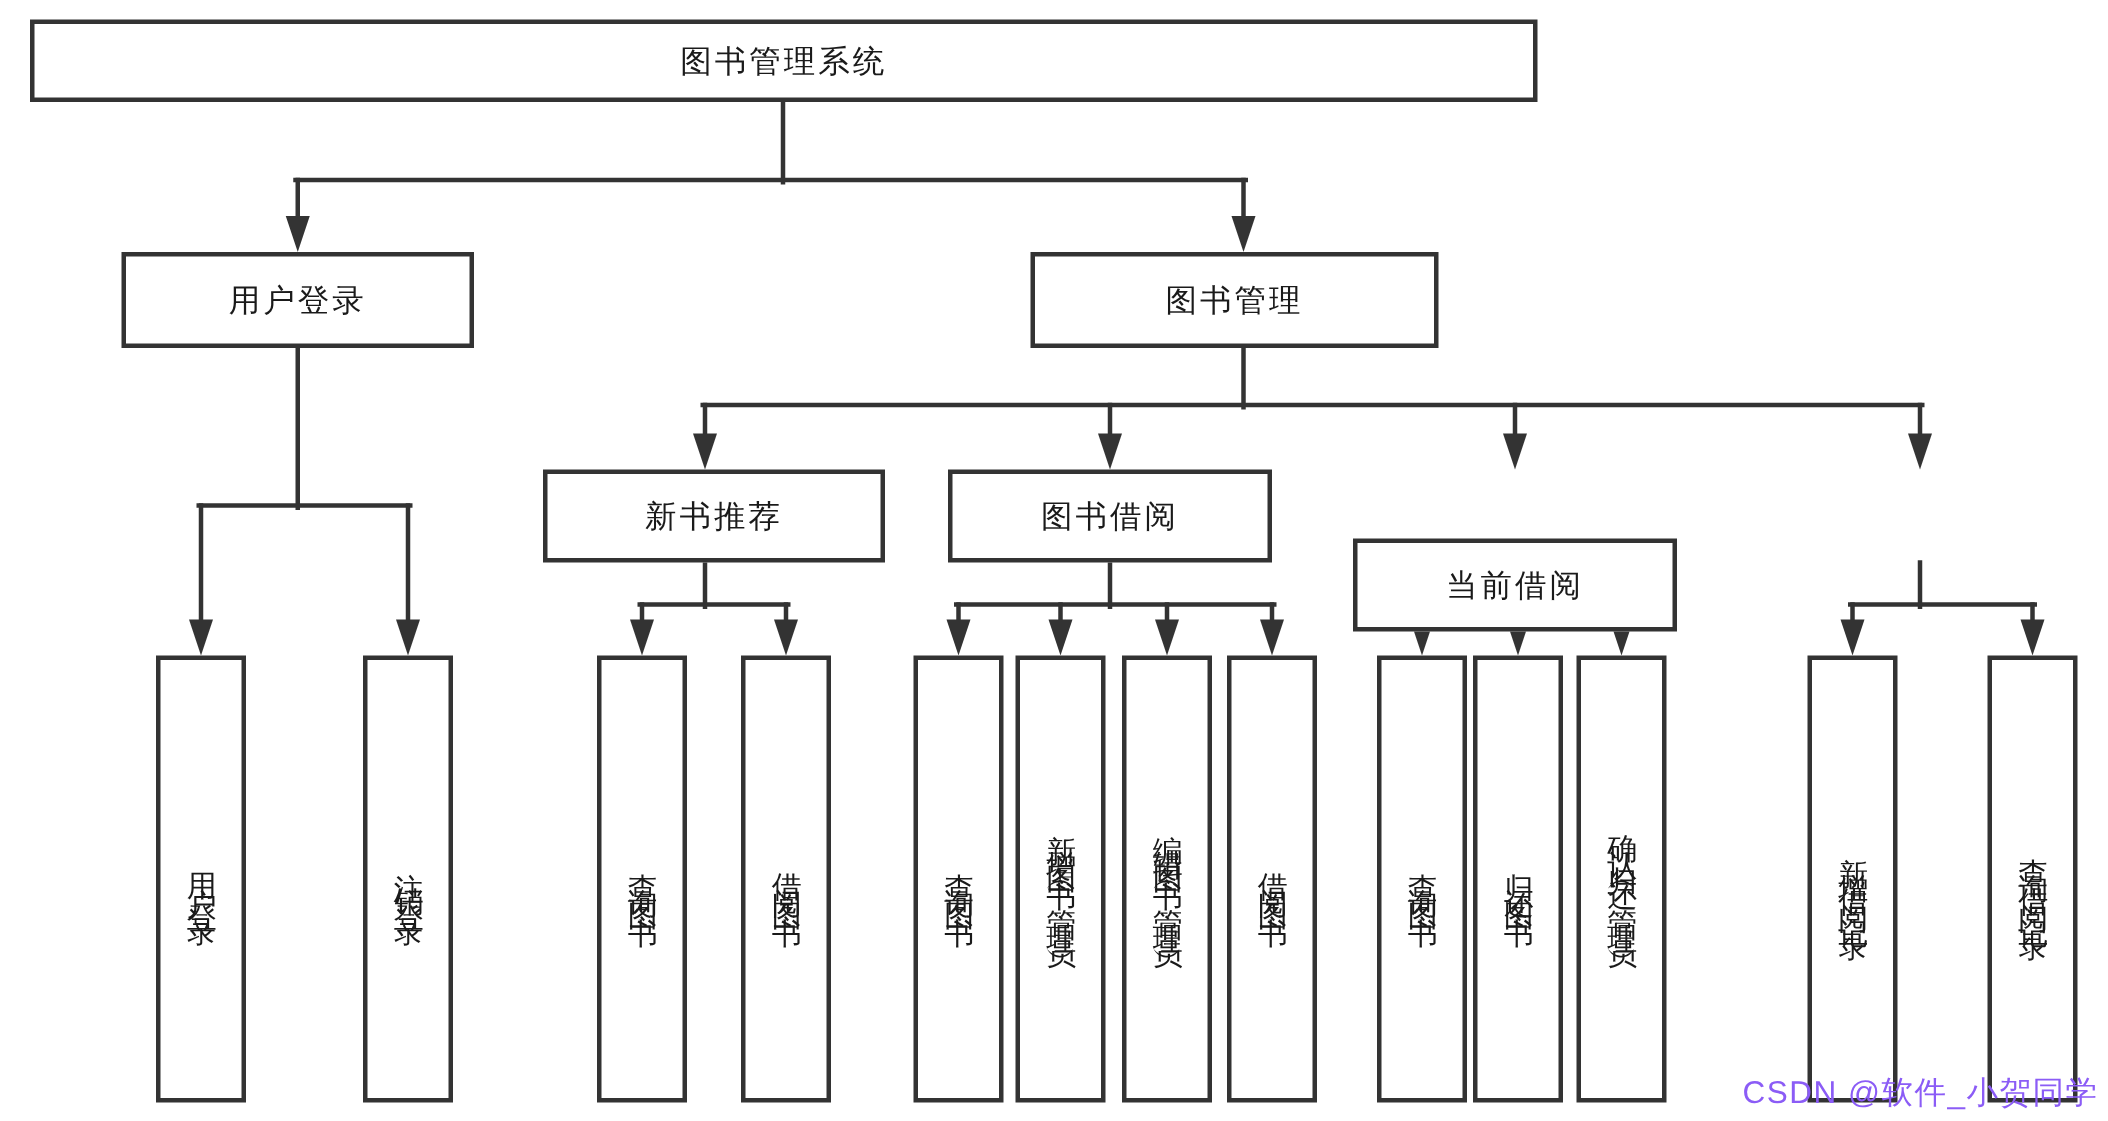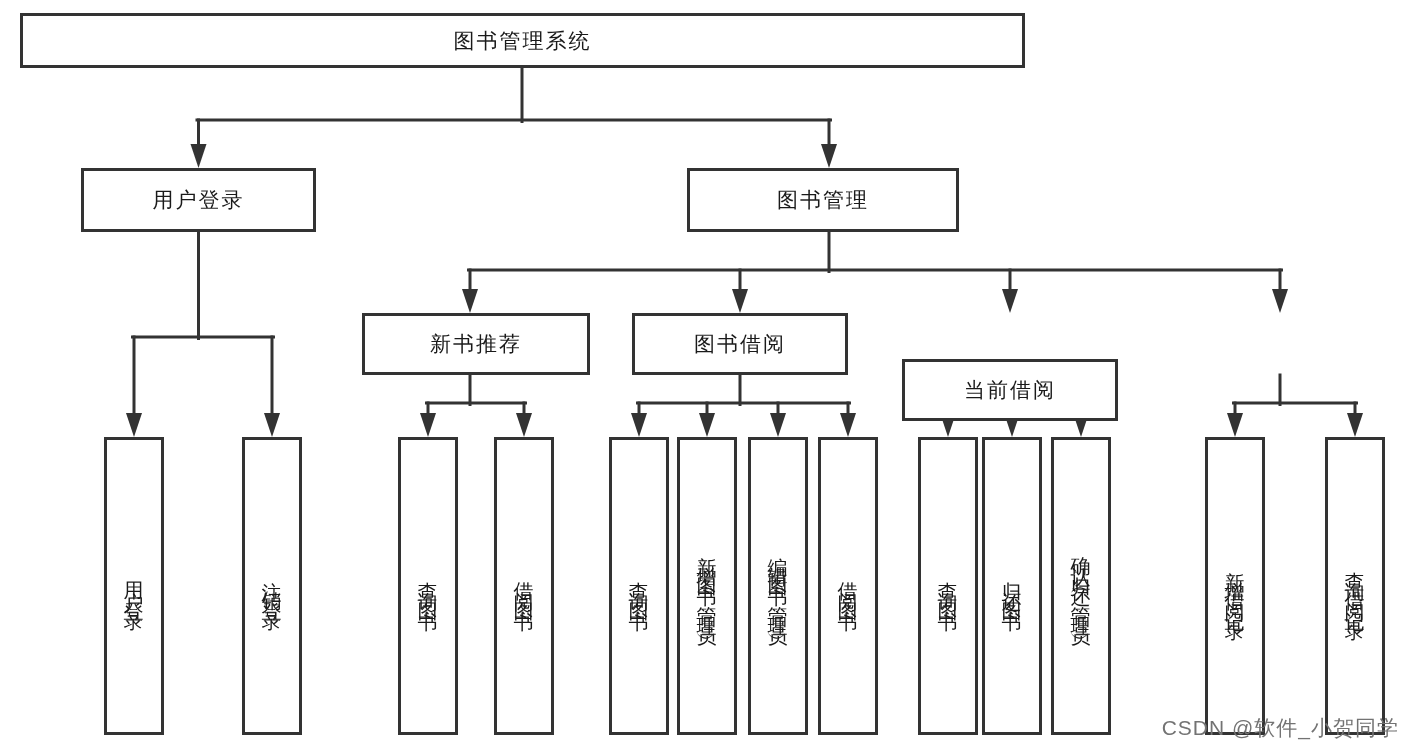--- a/index.html
+++ b/index.html
@@ -13,21 +13,21 @@
   .node{
     position:absolute;box-sizing:border-box;border:3px solid #333333;background:#ffffff;
     display:flex;align-items:center;justify-content:center;color:#1a1a1a;
   }
   .hnode{font-size:21px;letter-spacing:2px;white-space:nowrap;justify-content:center;}
   .vnode .vtext{
     writing-mode:vertical-rl;text-orientation:mixed;
     font-size:20px;letter-spacing:10px;line-height:1;white-space:nowrap;
   }
   .watermark{
-    position:absolute;right:6px;bottom:5px;color:#737373;font-size:21px;
+    position:absolute;right:6px;bottom:5px;color:#8b5cf6;font-size:21px;
     letter-spacing:1px;white-space:nowrap;
   }
 </style>
 </head>
 <body>
 
 <div id="stage">
 
   <svg id="connectors" viewBox="0 0 1405 747" xmlns="http://www.w3.org/2000/svg">
     <g>

